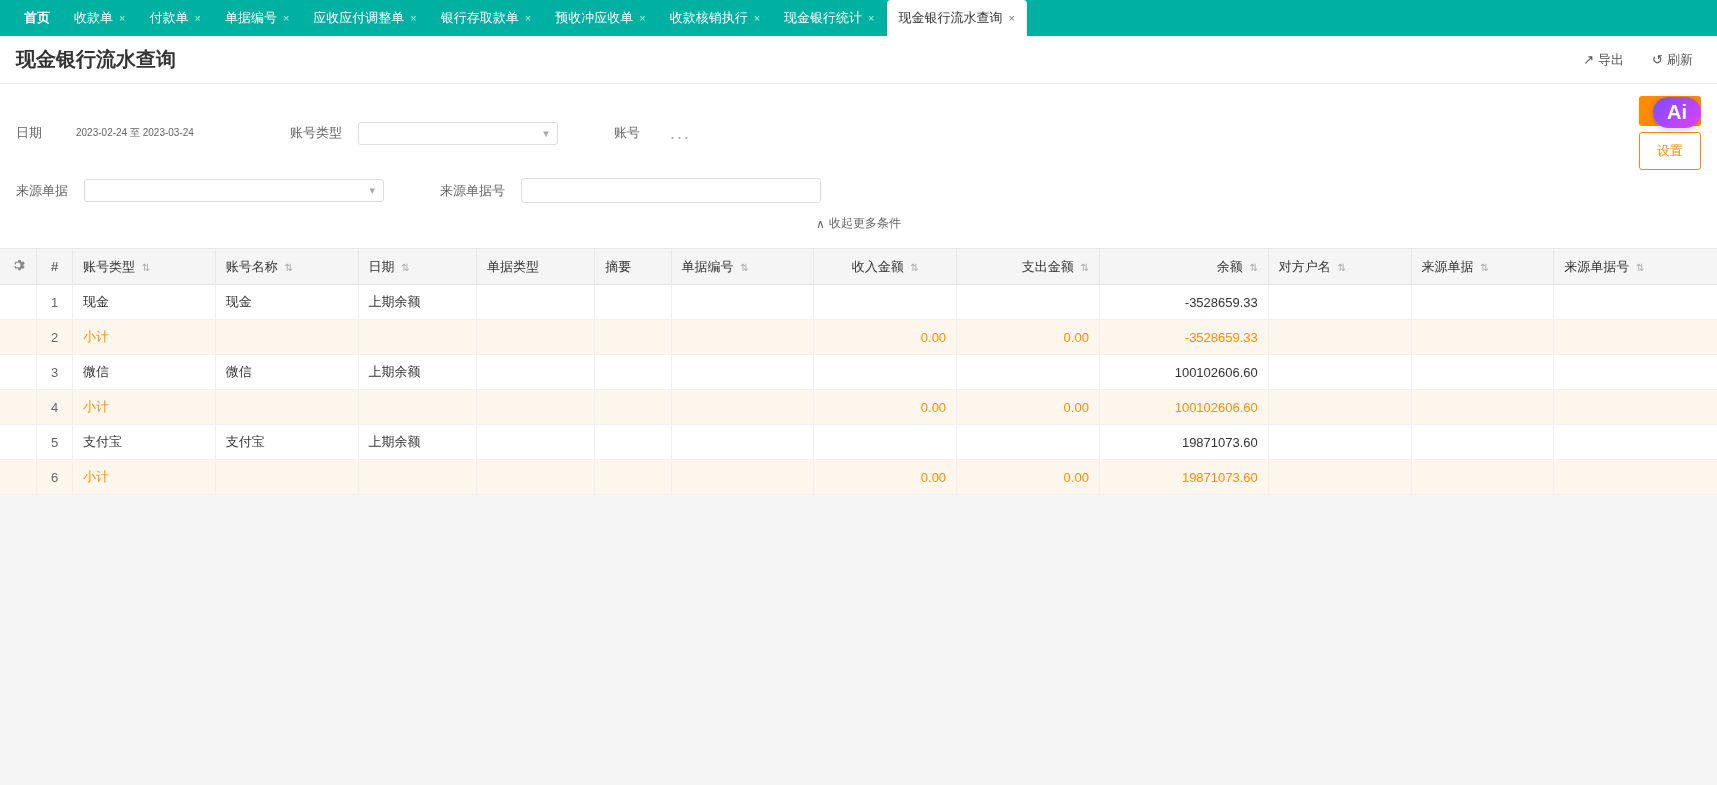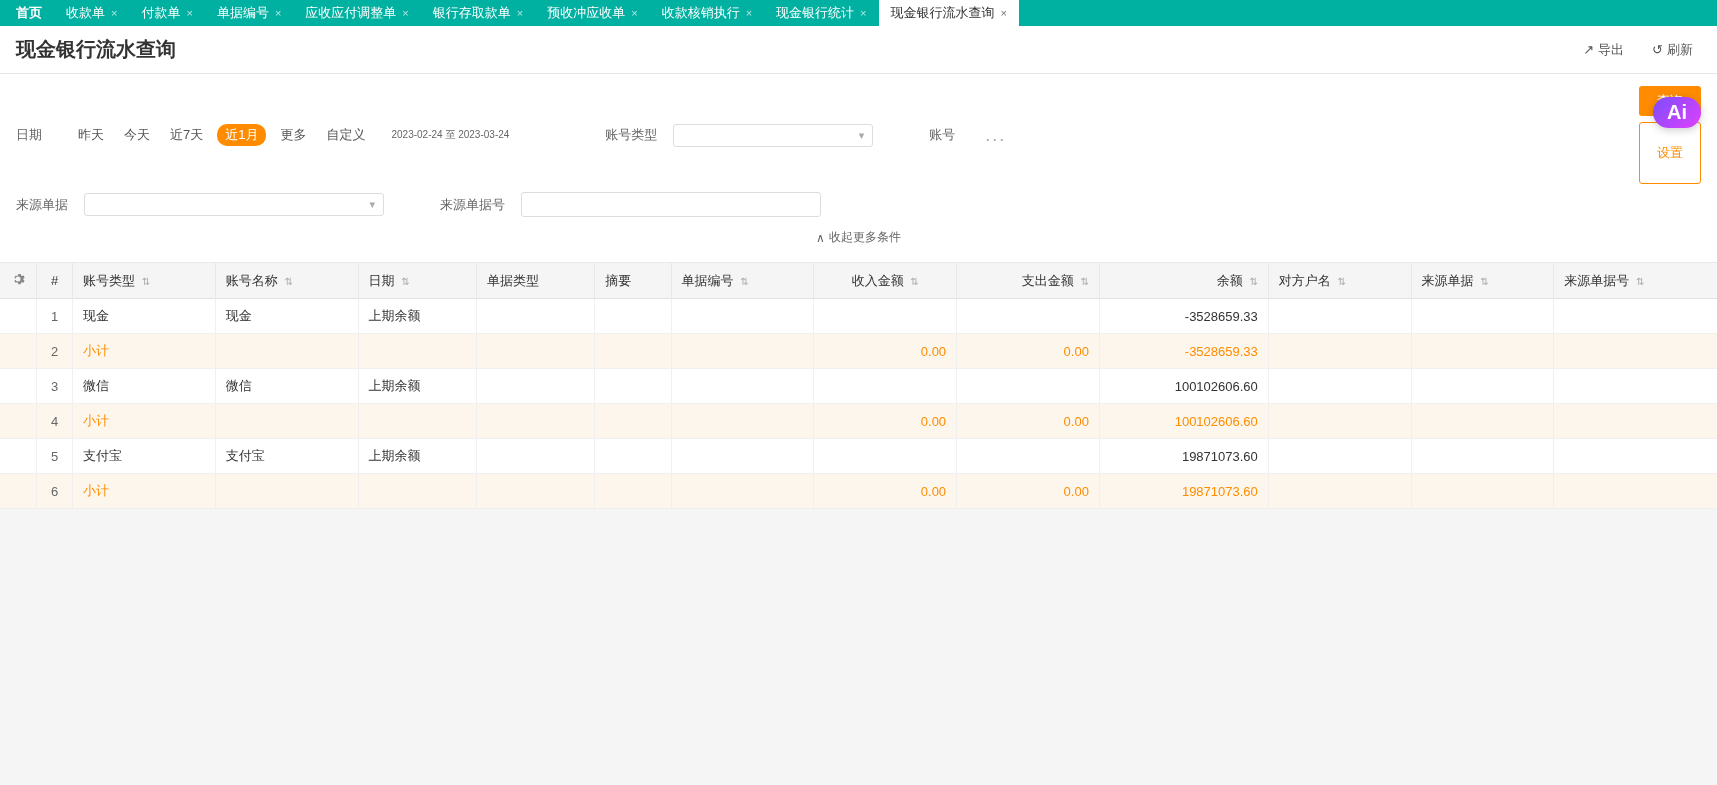--- a/index.html
+++ b/index.html
@@ -3,22 +3,22 @@
   <meta charset="utf-8">
   <style>
     * { box-sizing: border-box; margin: 0; padding: 0; }
     body { font-family: 'Microsoft YaHei', Arial, sans-serif; font-size: 13px; background: #f5f5f5; color: #333; }
 
     
     .top-nav {
       background: #00b0a0;
       display: flex;
       align-items: center;
-      height: 26px;
-      padding: 0 4px;
+      height: 36px;
+      padding: 0 12px;
       overflow: hidden;
     }
     .nav-item {
       color: #fff;
       padding: 0 12px;
       height: 36px;
       display: flex;
       align-items: center;
       cursor: pointer;
       white-space: nowrap;
@@ -144,21 +144,21 @@
       border-radius: 3px;
       padding: 6px 18px;
       cursor: pointer;
       font-size: 13px;
     }
     .settings-btn {
       background: #fff;
       color: #ff8c00;
       border: 1px solid #ff8c00;
       border-radius: 3px;
-      padding: 21px 14px;
+      padding: 9px 14px;
       cursor: pointer;
       font-size: 13px;
     }
     .collapse-bar {
       display: flex;
       justify-content: center;
       align-items: center;
       cursor: pointer;
       color: #666;
       font-size: 12px;
@@ -283,28 +283,20 @@
       <span>↺</span>
       <span>刷新</span>
     </button>
   </div>
 </div>
 
 <div class="filter-area">
   <div class="filter-row">
 
     <span class="filter-label">日期</span>
-    <div class="date-options">
-      <span class="date-opt">昨天</span>
-      <span class="date-opt">今天</span>
-      <span class="date-opt">近7天</span>
-      <span class="date-opt active">近1月</span>
-      <span class="date-opt">更多</span>
-      <span class="date-opt">自定义</span>
-    </div>
     <span class="date-range">2023-02-24 至 2023-03-24</span>
 
     <span style="margin-left:80px;" class="filter-label">账号类型</span>
     <div class="filter-select" style="min-width:200px;">
       <span style="color:#ccc;"></span>
       <span class="arrow">▾</span>
     </div>
 
     <span style="margin-left:40px;" class="filter-label">账号</span>
     <span class="more-dots">...</span>

